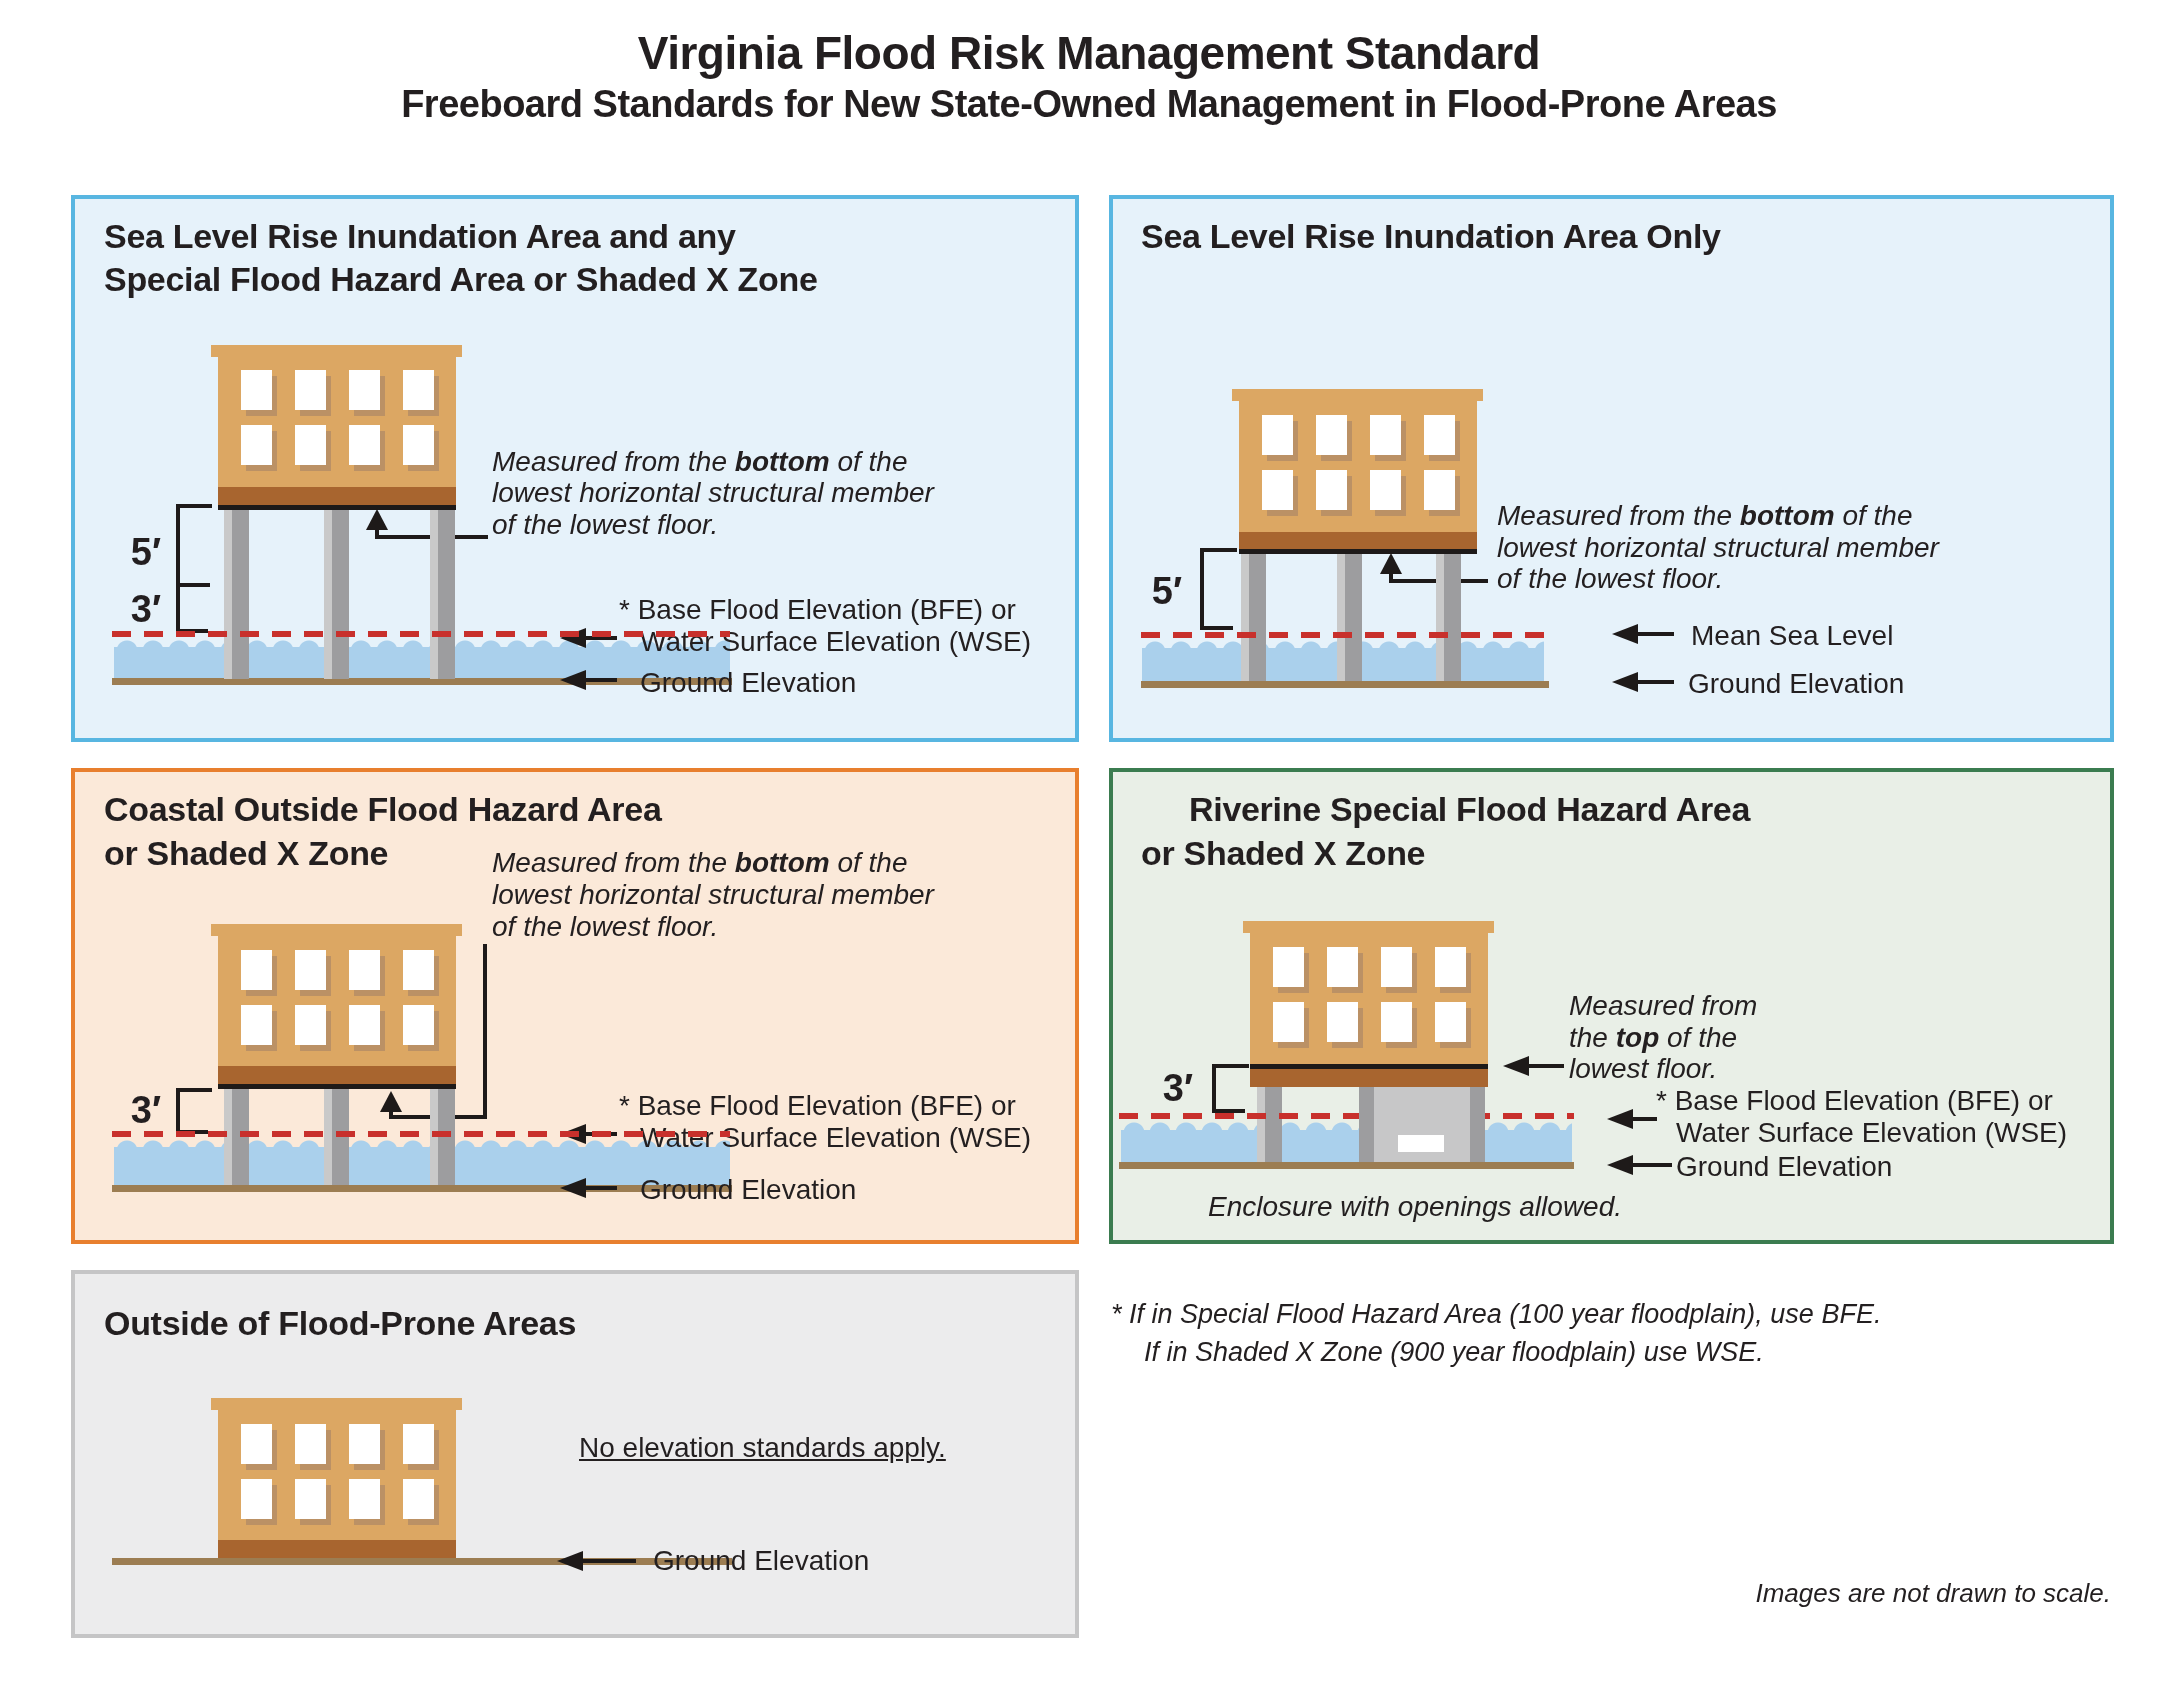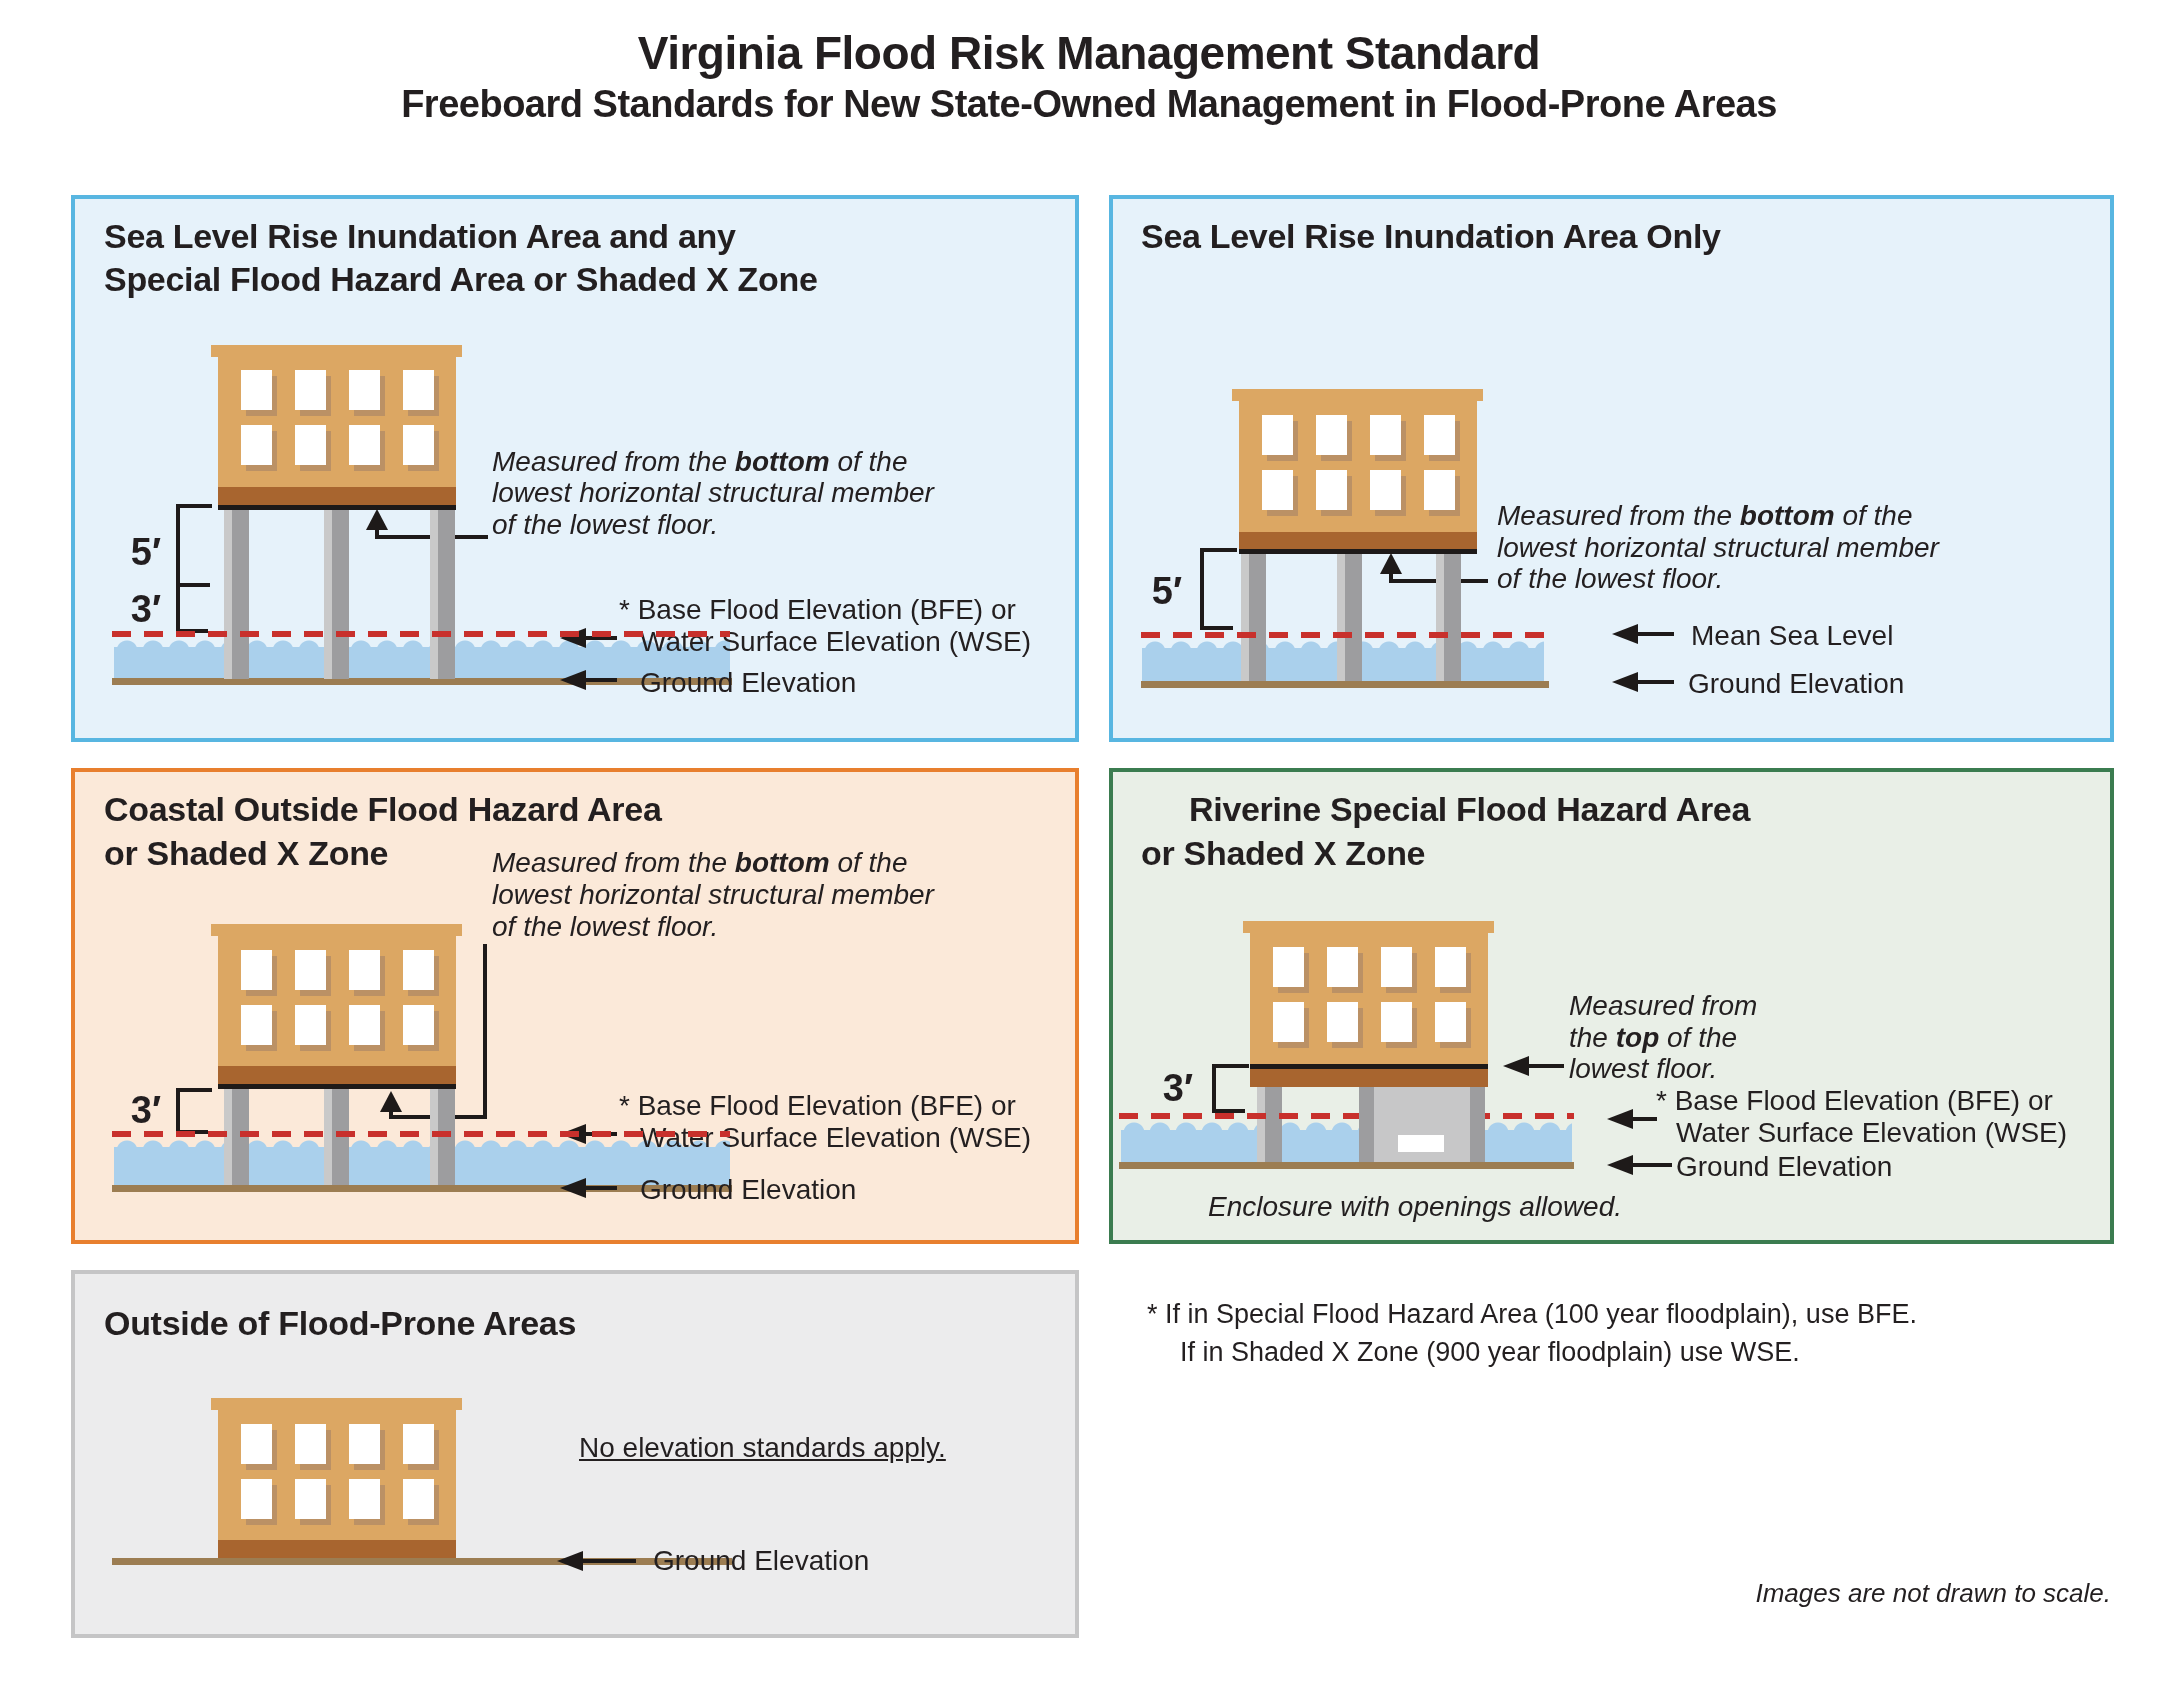--- a/index.html
+++ b/index.html
@@ -41,21 +41,21 @@
   .vline { background:#1E1A19; width:4px; }
   .tick  { background:#1E1A19; height:4px; }
   .shaft { background:#1E1A19; }
   .dim { font-size:38px; font-weight:700; width:44px; text-align:right; line-height:38px; }
   .arrowL { width:0; height:0; border-top:10px solid rgba(0,0,0,0); border-bottom:10px solid rgba(0,0,0,0); border-right:26px solid #1E1A19; }
   .arrowU { width:0; height:0; border-left:11px solid rgba(0,0,0,0); border-right:11px solid rgba(0,0,0,0); border-bottom:21px solid #1E1A19; }
 
   .note { font-size:28px; line-height:32px; font-style:italic; white-space:nowrap; }
   .note b { font-style:italic; }
   .lbl  { font-size:28px; line-height:32px; white-space:nowrap; }
-  .foot { font-size:27px; line-height:38px; white-space:nowrap;margin-left:36px; }
+  .foot { font-size:27px; line-height:38px; font-style:italic; white-space:nowrap; }
   .scalenote { font-size:26px; font-style:italic; text-align:right; white-space:nowrap; }
 </style>
 </head>
 <body>
 
 <div class="stage">
 
   <div class="abs hdr-title" style="top:26px;left:0;">Virginia Flood Risk Management Standard</div>
   <div class="abs hdr-sub" style="top:83px;left:0;">Freeboard Standards for New State-Owned Management in Flood-Prone Areas</div>
 

